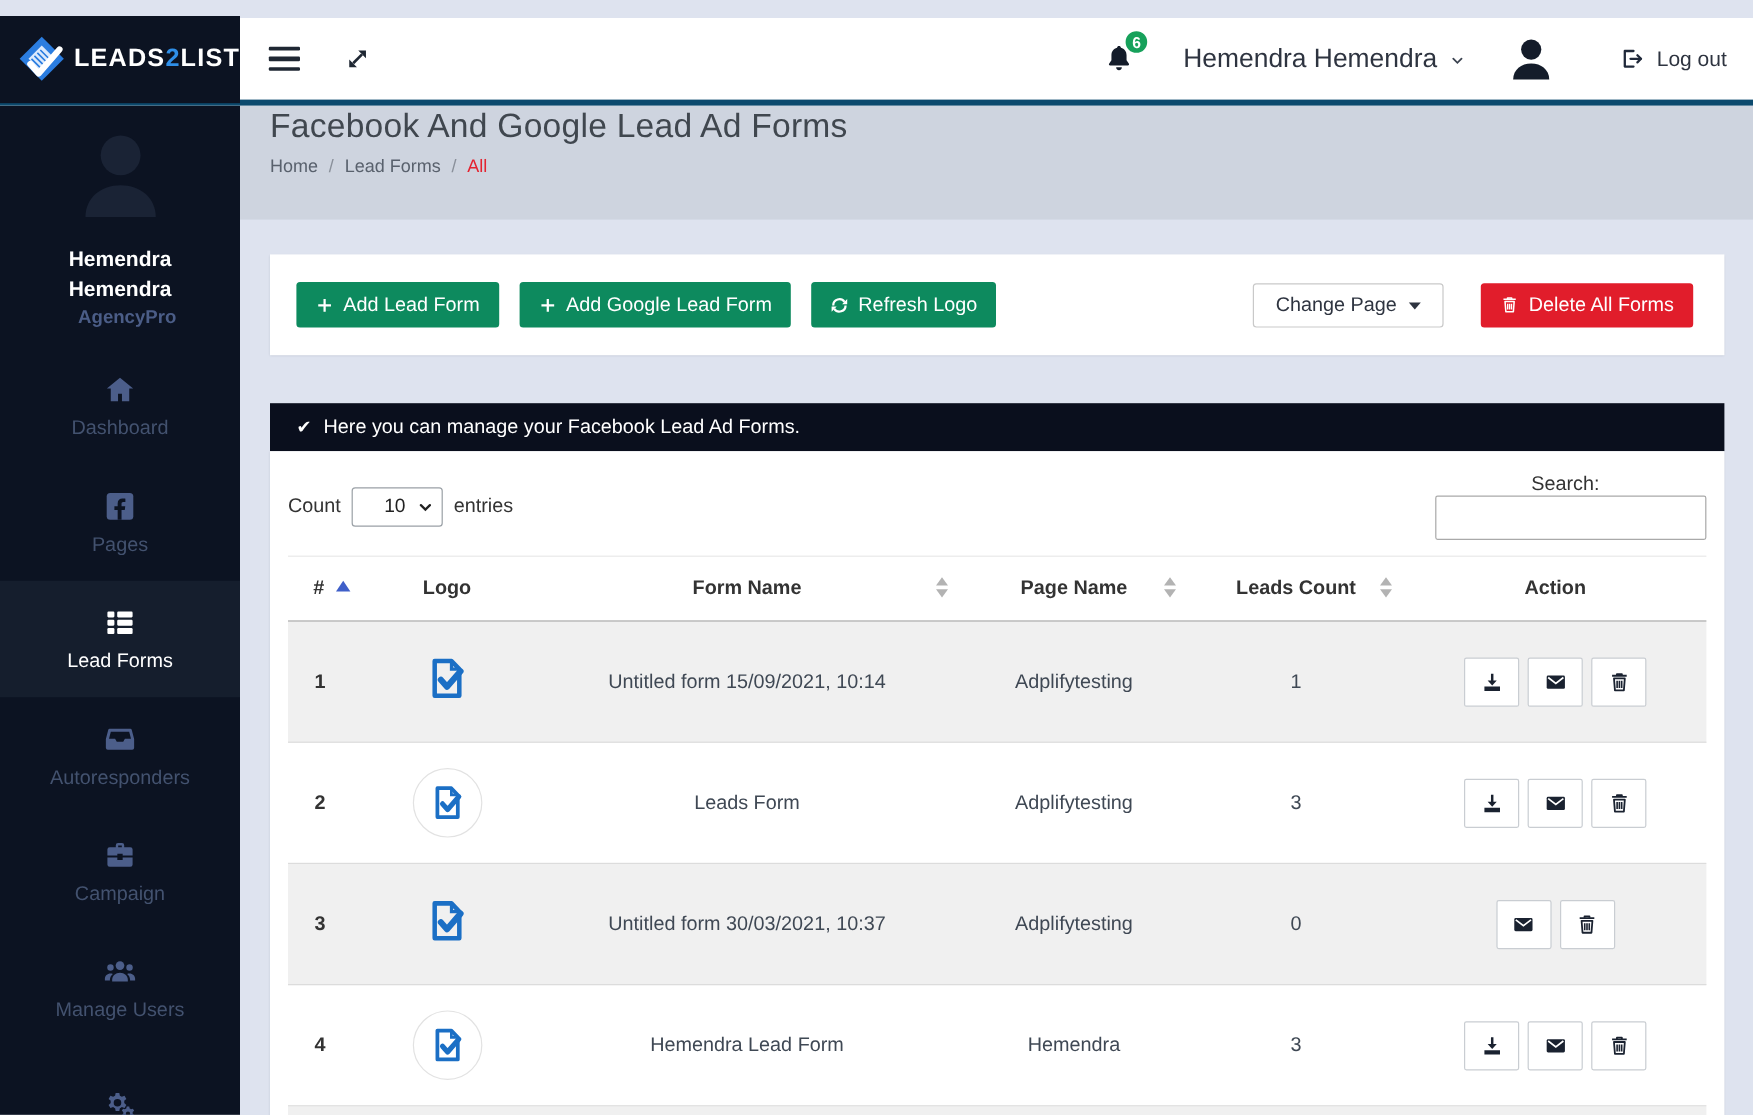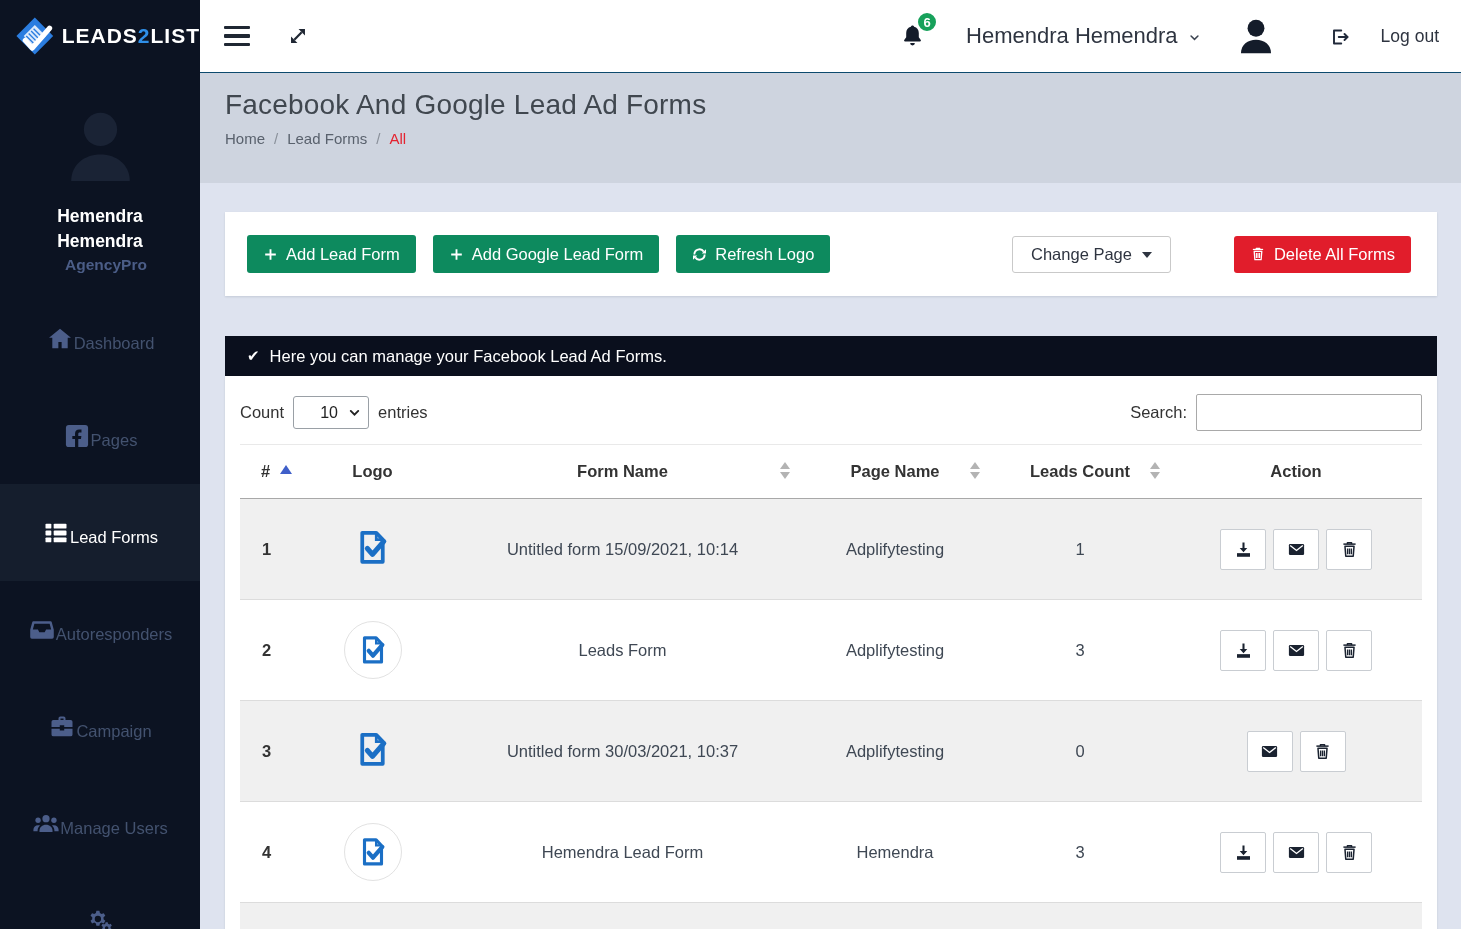--- a/index.html
+++ b/index.html
@@ -8,53 +8,53 @@
 
   :root{
     --green:#0d8a5e; --red:#e11d2b; --blue-icon:#1b6fc5; --badge-green:#17a15b;
     --sidebar-bg:#0c1322; --sidebar-active:#151e2d; --banner-bg:#0a0f1d;
     --breadcrumb-active:#e42330; --muted-side:#43526f; --muted-side-icon:#4c5e8a;
   }
 
   .icon svg{ display:block; width:100%; height:100%; }
 
   
-  .navbar{ position:fixed; top:0; left:0; width:1461px; height:73px; background:#fff;
-    display:flex; align-items:center; z-index:20; border-bottom:1px solid #0c4a6e; }
+  .navbar{ position:fixed; top:15px; left:0; width:1461px; height:73px; background:#fff;
+    display:flex; align-items:center; z-index:20; border-bottom:5px solid #0c4a6e; }
   .brand{ width:200px; height:73px; background:var(--sidebar-bg); display:flex;
     align-items:center; padding-left:14px; flex:none; cursor:pointer; }
   .brand-mark{ width:44px; height:44px; margin-right:6px; }
   .brand-text{ color:#fff; font-weight:700; font-size:21px; letter-spacing:1px; }
   .brand-text .accent{ color:#2f8fe8; }
   .nav-btn{ background:none; border:none; color:#1f2733; cursor:pointer; }
   .hamburger{ margin-left:24px; width:26px; height:20px; display:flex; flex-direction:column; justify-content:space-between; }
   .hamburger i{ display:block; height:3.4px; background:#1f2733; border-radius:1px; }
   .expand-btn{ width:22px; height:22px; margin-left:37px; }
   .nav-right{ margin-left:auto; display:flex; align-items:center; padding-right:22px; }
   .bell-wrap{ position:relative; width:27px; height:30px; color:#141c2a; cursor:pointer; margin-right:40px; }
   .badge{ position:absolute; top:-10px; right:-12px; min-width:22px; height:22px; border-radius:50%;
     background:var(--badge-green); color:#fff; font-size:13px; font-weight:700;
     display:flex; align-items:center; justify-content:center; border:2px solid #fff; }
   .user-menu{ display:flex; align-items:center; cursor:pointer; margin-right:32px; }
   .user-name{ font-size:22px; color:#2e3440; }
   .chev{ width:15px; height:15px; color:#3b4350; margin-left:9px; margin-top:3px; }
   .nav-avatar{ width:44px; height:44px; color:#141c2a; margin-right:52px; }
-  .logout{ display:flex; align-items:flex-end; cursor:pointer; color:#20293a;gap:20px; }
+  .logout{ display:flex; align-items:flex-start; cursor:pointer; color:#20293a; }
   .logout .icon{ width:20px; height:20px; margin-right:11px; }
   .logout-label{ font-size:17.5px; color:#2e3440; }
 
   
   .sidebar{ position:fixed; top:73px; left:0; width:200px; height:856px;
     background:var(--sidebar-bg); z-index:15; }
   .profile{ text-align:center; padding-top:24px; }
   .profile-avatar{ width:95px; height:95px; margin:0 auto 12px; color:#1a2335; }
   .profile-name{ color:#fff; font-weight:700; font-size:17.5px; line-height:1.4; }
   .profile-plan{ color:#4b5d87; font-weight:700; font-size:15.5px; margin-top:3px;padding-left:12px; }
   .side-menu{ margin-top:16px; }
-  .side-item{ height:97px; display:flex; flex-direction:row; align-items:center;
+  .side-item{ height:97px; display:flex; flex-direction:column; align-items:center;
     justify-content:center; cursor:pointer; color:var(--muted-side); }
   .side-item .icon{ width:28px; height:28px; color:var(--muted-side-icon); }
   .side-label{ margin-top:9px; font-size:16.5px; }
   .side-item.active{ background:var(--sidebar-active); color:#fff; }
   .side-item.active .icon{ color:#fff; }
 
   
   .main{ position:absolute; top:73px; left:200px; width:1261px; height:856px; }
   .page-head{ height:110px; background:#ced4df; padding:16px 0 0 25px; }
   .page-title{ font-size:28px; font-weight:400; color:#40474f; letter-spacing:.2px; }
@@ -65,41 +65,41 @@
 
   .content{ padding:29px 24px 0 25px; }
   .card{ background:#fff; box-shadow:0 1px 2px rgba(20,30,50,.12); }
 
   .toolbar-card{ height:84px; display:flex; align-items:center; padding:0 26px 0 22px; margin-bottom:40px; }
   .btn{ display:inline-flex; align-items:center; justify-content:center; border:none;
     border-radius:3px; font-size:16.5px; cursor:pointer; height:38px; padding:0 16px;
     font-family:"Liberation Sans", sans-serif; }
   .btn .icon{ width:15px; height:15px; margin-right:8px; }
   .btn.green{ background:var(--green); color:#fff; margin-right:17px;padding-left:16px; }
-  .toolbar-right{ margin-left:auto; display:flex; align-items:center;gap:32px; }
+  .toolbar-right{ margin-left:auto; display:flex; align-items:center; }
   .btn.white{ background:#fff; border:1px solid #c9c9c9; color:#2e3440; height:37px; border-radius:3px; padding:0 18px; }
   .caret-down{ width:0; height:0; border-left:5.5px solid transparent; border-right:5.5px solid transparent;
     border-top:6px solid #2e3440; margin-left:10px; margin-top:2px; }
   .btn.red{ background:var(--red); color:#fff; height:37px; margin-left:31px; }
   .btn.red .icon{ width:16px; height:16px; }
 
   .banner{ background:var(--banner-bg); color:#fff; height:40px; display:flex;
     align-items:center; padding-left:22px; font-size:16.5px; }
   .banner .check-glyph{ margin-right:10px; font-size:15px; }
 
   .table-card{ padding:15px 15px 0; min-height:540px; }
   .table-controls{ display:flex; align-items:center; margin-bottom:13px; padding-top:3px; }
   .length-ctl{ display:flex; align-items:center; font-size:16.5px; color:#333; }
   .select-wrap{ position:relative; margin:0 9px; }
   .select-wrap select{ appearance:none; -webkit-appearance:none; width:76px; height:33px;
     border:1px solid #9aa0a6; border-radius:3px; font-size:16px; color:#222;
     padding:0 24px 0 20px; text-align:center; background:#fff; cursor:pointer;
     font-family:"Liberation Sans", sans-serif; }
   .select-chev{ position:absolute; right:7px; top:9px; width:15px; height:15px; color:#222; pointer-events:none; }
-  .search-ctl{ margin-left:auto; display:flex; align-items:center; font-size:16.5px; color:#333; }
+  .search-ctl{ margin-left:auto; display:flex; align-items:center; font-size:16.5px; color:#333;flex-direction:column; }
   .search-ctl input{ margin-left:9px; width:226px; height:37px; border:1px solid #a9a9a9;
     border-radius:2px; font-size:16px; padding:0 9px; background:#fff; }
 
   table.dt{ width:100%; border-collapse:collapse; table-layout:fixed; }
   .dt th{ height:54px; font-size:16.5px; font-weight:700; color:#333; position:relative;
     border-bottom:1px solid #a8a8a8; border-top:1px solid #e9e9e9; text-align:center; cursor:pointer; }
   .dt th.col-idx{ text-align:left; padding-left:21px; }
   .dt col.c1{width:60px} .dt col.c2{width:145px} .dt col.c3{width:355px}
   .dt col.c4{width:190px} .dt col.c5{width:180px} .dt col.c6{width:252px}
   .sort-asc{ position:absolute; right:8px; top:20px; width:0; height:0;

